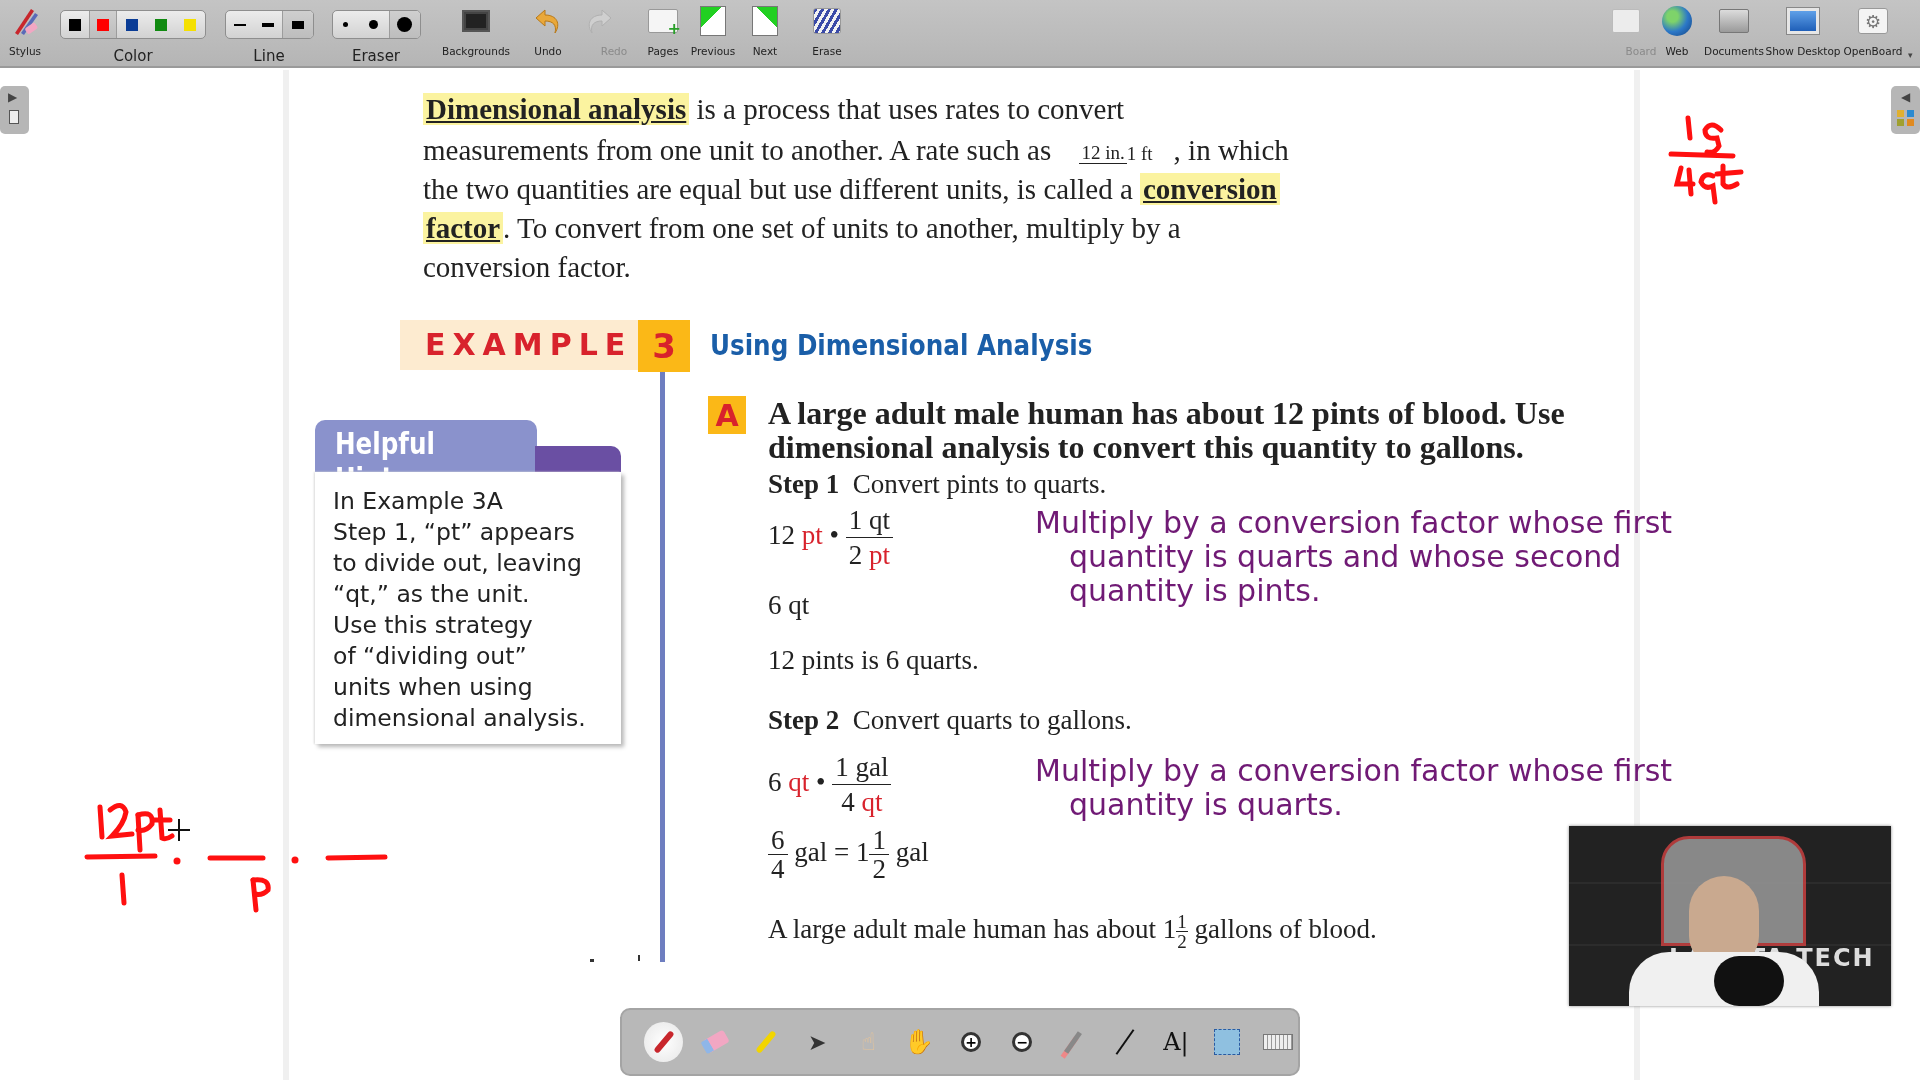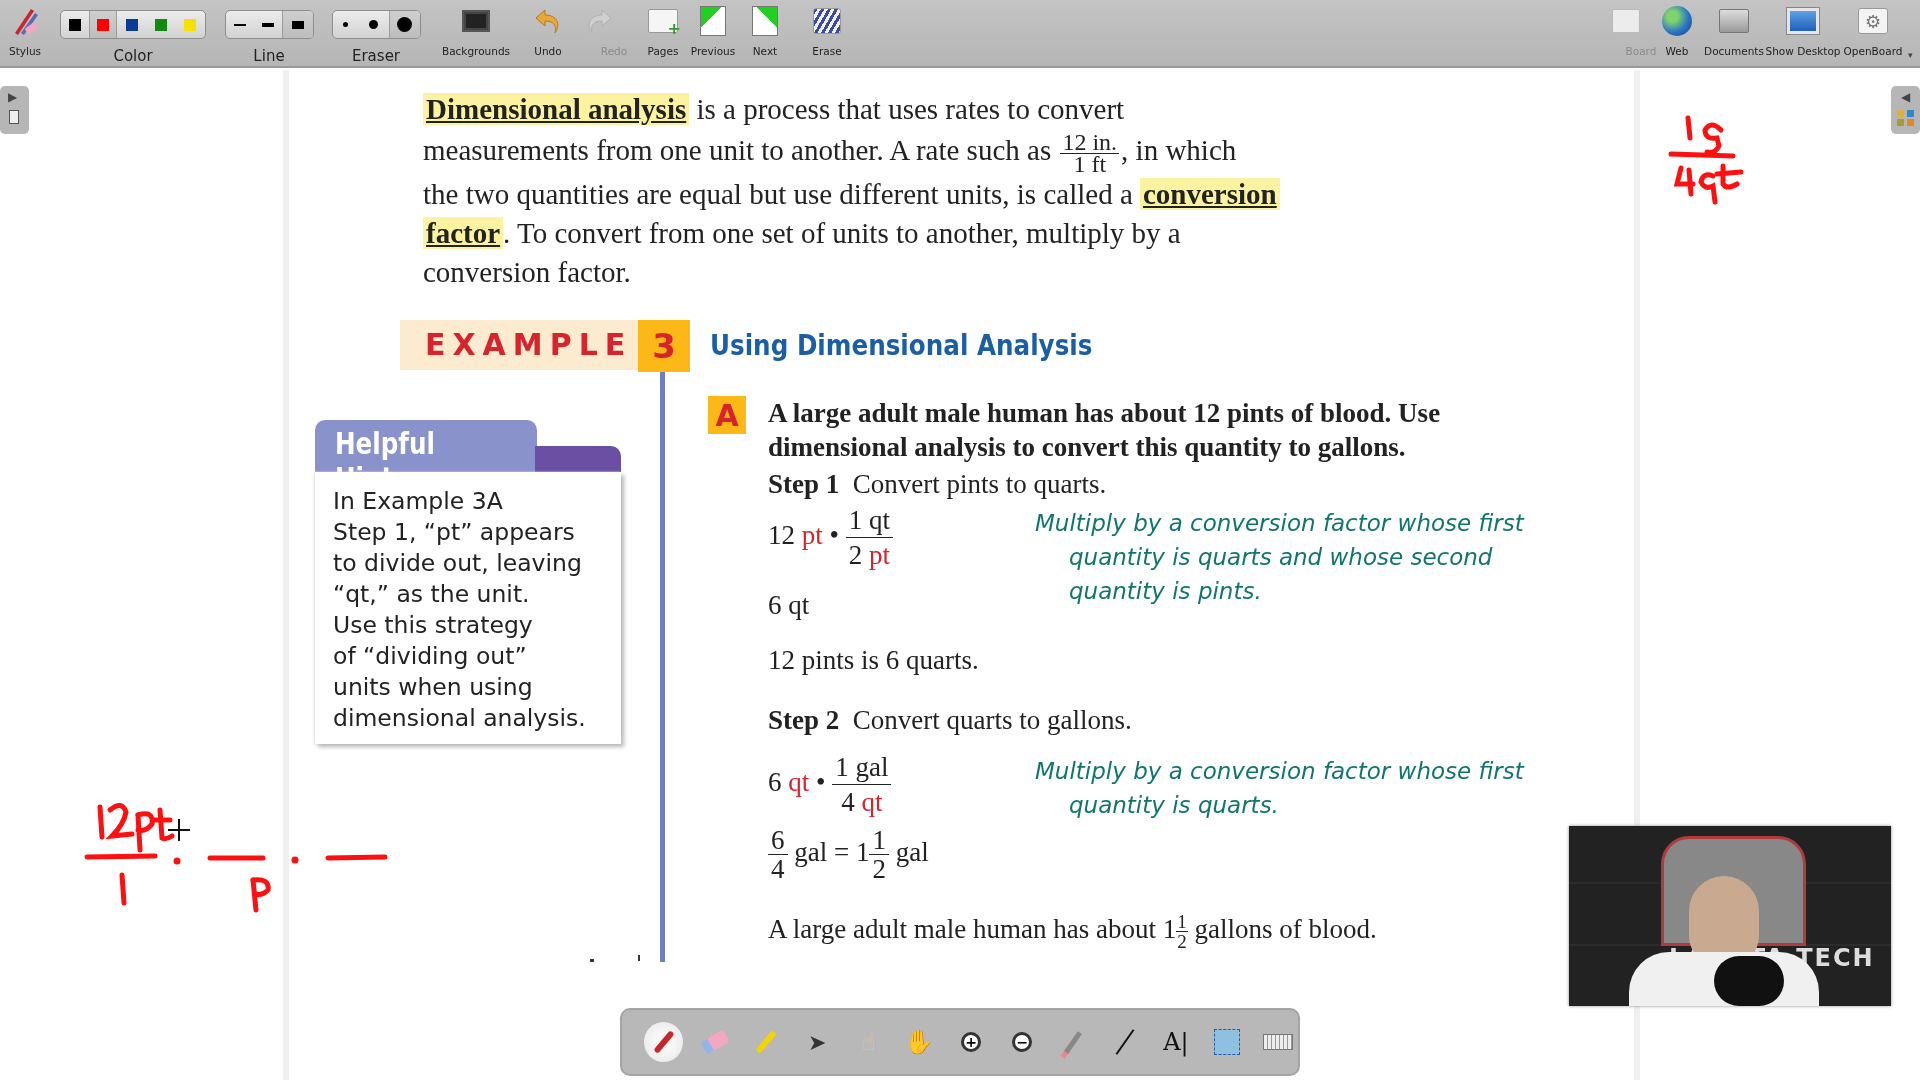--- a/index.html
+++ b/index.html
@@ -18,43 +18,43 @@
   .swatch { width: 12px; height: 12px; }
   .group-label { position: absolute; top: 47px; font-size: 15px; color: #222; transform: translateX(-50%); }
 
   
   .side-tab { position: absolute; background: #b6b6b6; border-radius: 5px; }
 
   
   .page { position: absolute; left: 283px; top: 70px; width: 1357px; height: 1010px; background: #fff; border-left: 6px solid #f0f0f0; border-right: 6px solid #f0f0f0; }
   .intro { position: absolute; left: 423px; top: 90px; width: 1120px; font-family: "Liberation Serif", serif; font-size: 29px; line-height: 39px; color: #222; }
   .hl { background: #fbf3a0; font-weight: bold; padding: 0 3px; text-decoration: underline; }
-  .frac { display: inline-flex; flex-direction: column; align-items: center; vertical-align: middle; font-size: 24px; line-height: 21px; margin: 0 2px; }
+  .frac { display: inline-flex; flex-direction: row; align-items: center; vertical-align: middle; font-size: 19px; line-height: 21px; margin: 0 21px; }
   .frac .num { border-bottom: 1.5px solid #222; padding: 0 2px; }
 
   .example-banner { position: absolute; left: 400px; top: 320px; width: 238px; height: 50px; background: #fdebd0; }
   .example-word { position: absolute; left: 425px; top: 327px; font-family: "DejaVu Sans", sans-serif; font-weight: bold; font-size: 30px; letter-spacing: 7px; color: #d8222c; }
   .example-num { position: absolute; left: 638px; top: 320px; width: 52px; height: 52px; background: #fbb817; color: #d8222c; font-weight: bold; font-size: 34px; display: flex; align-items: center; justify-content: center; font-family: "DejaVu Sans", sans-serif; }
   .example-title { position: absolute; left: 710px; top: 329px; font-family: "DejaVu Sans", sans-serif; font-weight: bold; font-size: 28px; color: #1a5ea8; transform: scaleX(0.88); transform-origin: left; }
   .vrule { position: absolute; left: 660px; top: 372px; width: 5px; height: 590px; background: #6e7ec0; }
 
   .hint-tab { position: absolute; left: 315px; top: 420px; width: 222px; height: 52px; background: #8a92cc; border-radius: 10px 10px 0 0; color: #fff; font-weight: bold; font-size: 30px; padding: 6px 0 0 20px; font-family: "DejaVu Sans", sans-serif; transform-origin: left; }
   .hint-tab span { display: inline-block; transform: scaleX(0.82); transform-origin: left; }
   .hint-tab2 { position: absolute; left: 535px; top: 446px; width: 86px; height: 26px; background: #6a4fa3; border-radius: 0 10px 0 0; }
   .hint-box { position: absolute; left: 315px; top: 472px; width: 306px; height: 272px; background: #fff; box-shadow: 3px 3px 4px #b9b9b9, -1px 0 2px #dcdcdc; padding: 14px 0 0 18px; font-family: "DejaVu Sans", sans-serif; font-size: 23.5px; line-height: 31px; color: #222; }
   .hint-box div { white-space: nowrap; }
 
   .qa-badge { position: absolute; left: 708px; top: 396px; width: 38px; height: 38px; background: #fbb817; color: #d8222c; font-weight: bold; font-size: 30px; display: flex; align-items: center; justify-content: center; font-family: "DejaVu Sans", sans-serif; }
-  .problem { position: absolute; left: 768px; top: 396px; font-family: "Liberation Serif", serif; font-weight: bold; font-size: 27px; line-height: 34px; color: #222; }
+  .problem { position: absolute; left: 768px; top: 396px; font-family: "Liberation Serif", serif; font-weight: bold; font-size: 32px; line-height: 34px; color: #222; }
   .txt { position: absolute; font-family: "Liberation Serif", serif; font-size: 27px; color: #222; white-space: nowrap; }
   .txt b { font-weight: bold; }
   .red { color: #d8222c; }
   .mfrac { display: inline-flex; flex-direction: column; align-items: center; vertical-align: middle; line-height: 34px; }
   .mfrac .num { border-bottom: 1.5px solid #222; padding: 0 3px; }
-  .note { position: absolute; font-family: "DejaVu Sans", sans-serif; font-style: italic; font-size: 23px; line-height: 34px; color: #0f766e; white-space: nowrap; }
+  .note { position: absolute; font-family: "DejaVu Sans", sans-serif; font-size: 30px; line-height: 34px; color: #701a75; white-space: nowrap; }
   .smallfrac { display: inline-flex; flex-direction: column; align-items: center; vertical-align: middle; font-size: 19px; line-height: 19px; }
   .smallfrac .num { border-bottom: 1.2px solid #222; padding: 0 1px; }
 
   
   .ink { position: absolute; }
 
   
   .floatbar { position: absolute; left: 620px; top: 1008px; width: 680px; height: 68px; background: #b8b8b8; border-radius: 10px; border: 2px solid #a4a4a4; display: flex; align-items: center; padding-left: 22px; gap: 12px; }
   .fb-btn { width: 40px; height: 40px; display: flex; align-items: center; justify-content: center; border-radius: 50%; }
   .fb-btn.active { background: radial-gradient(#ffffff, #e6e6e6); }

